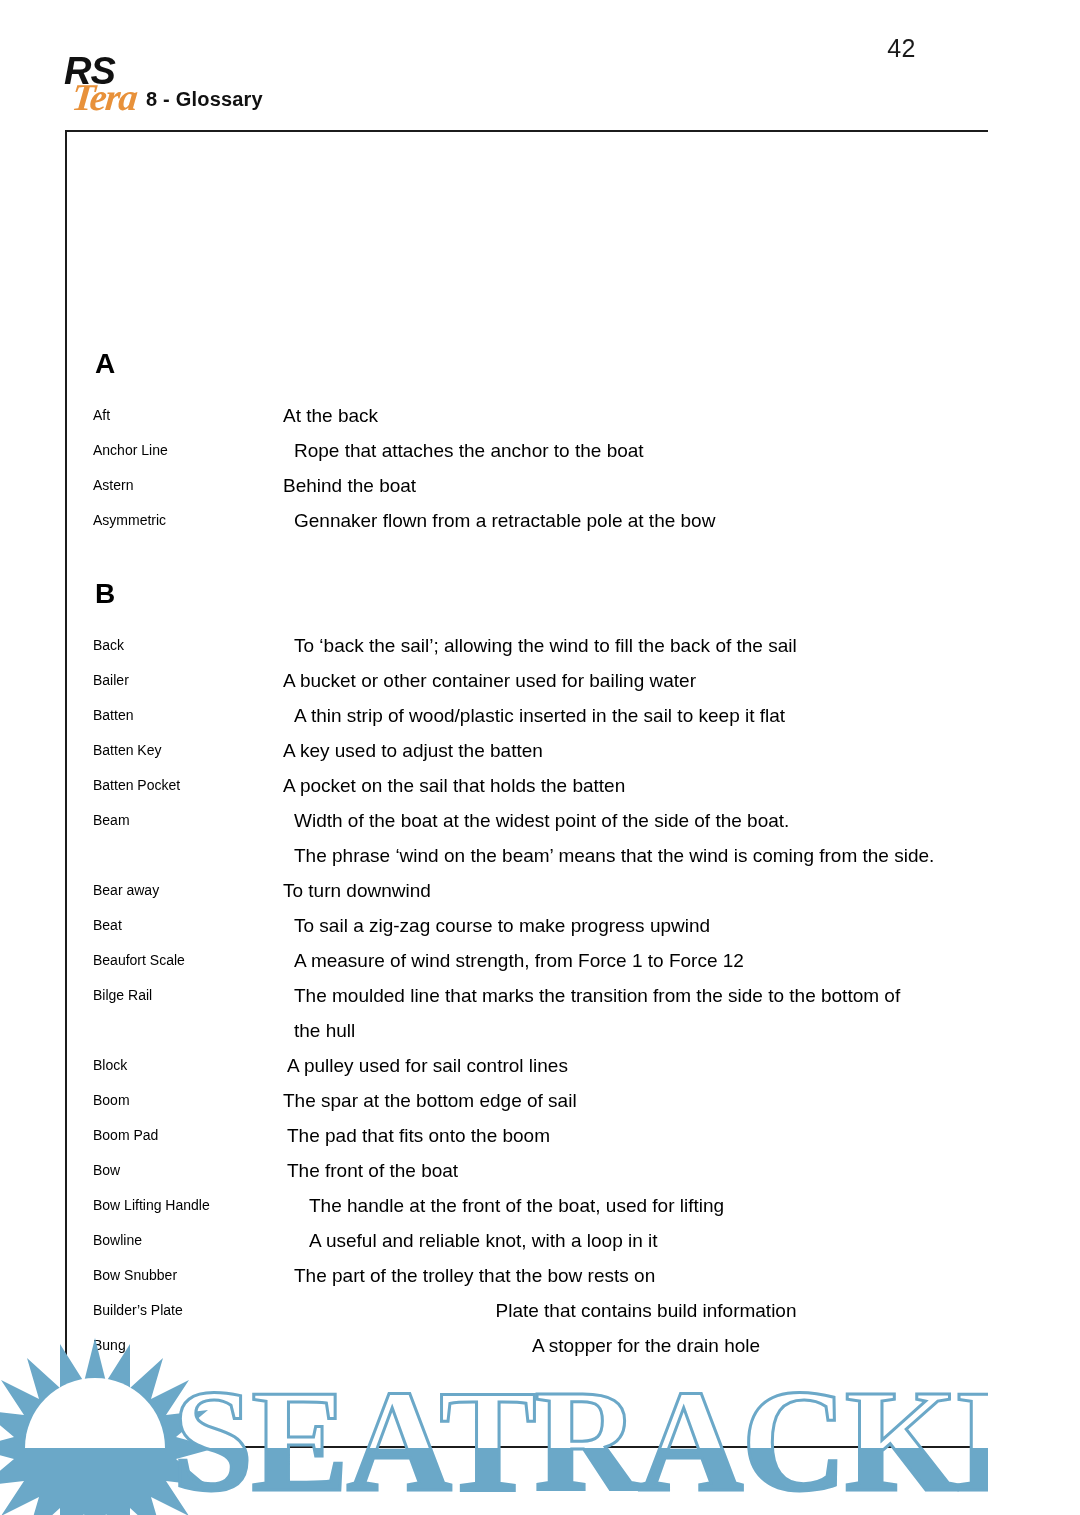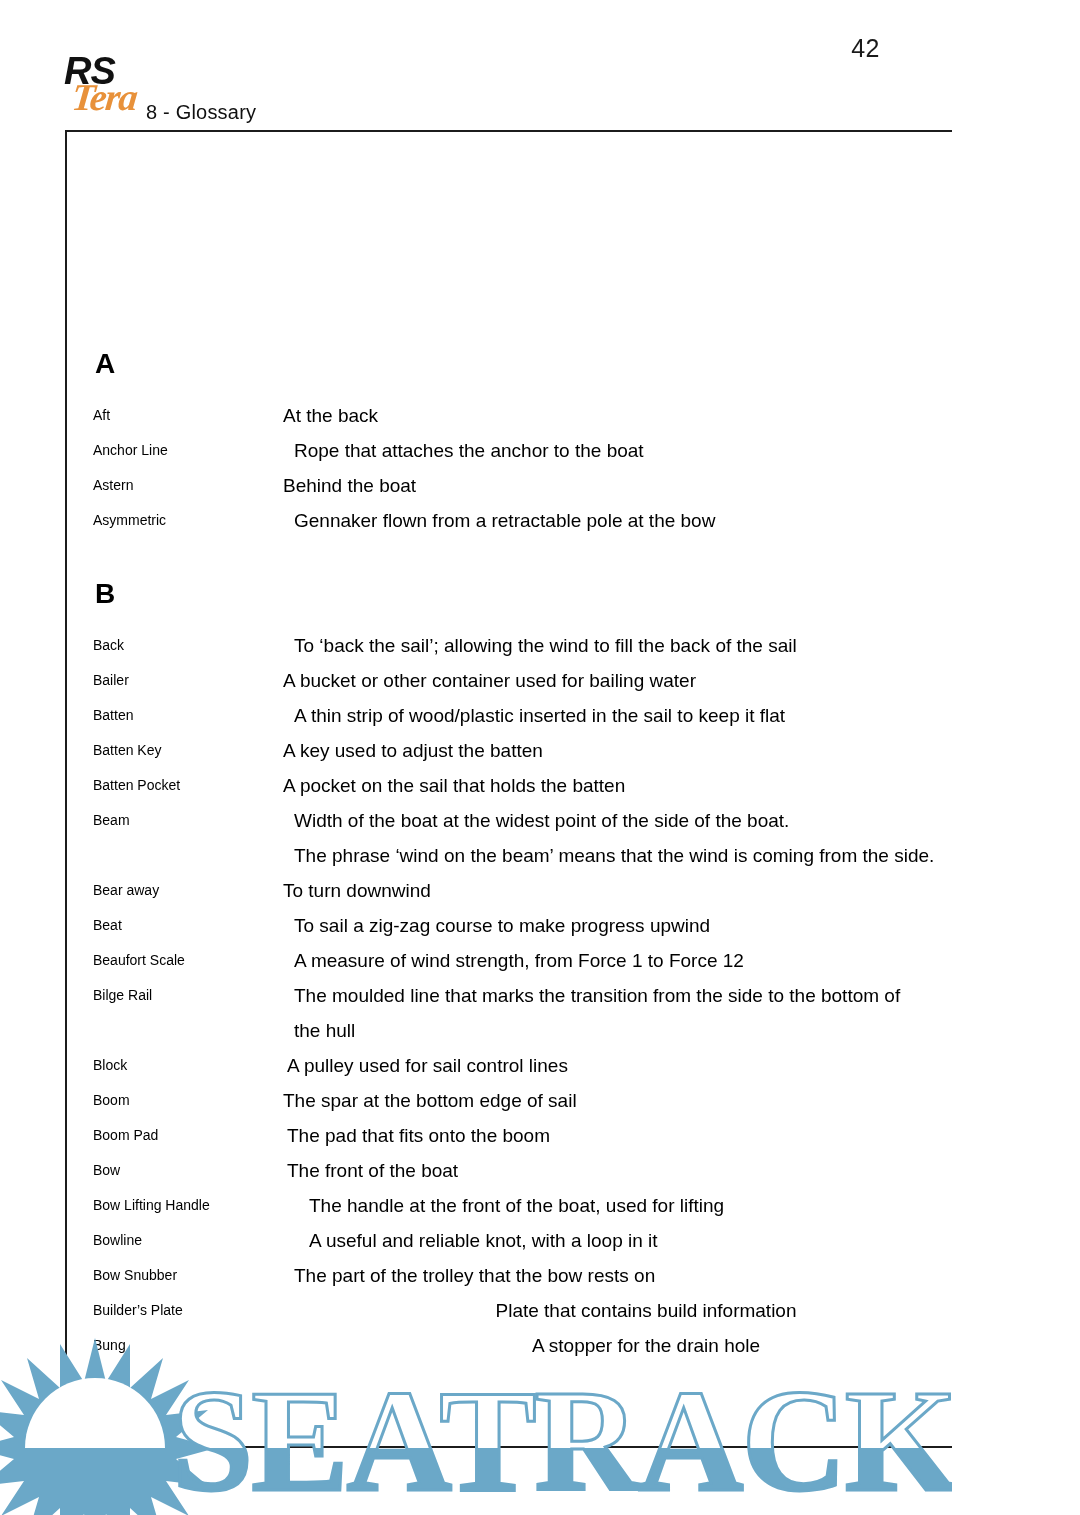--- a/index.html
+++ b/index.html
@@ -8,20 +8,21 @@
     background: #ffffff;
   }
   .page {
     position: relative;
     width: 952px;
     height: 1515px;
     background: #ffffff;
     overflow: hidden;
     font-family: "Liberation Sans", sans-serif;
     color: #000000;
+    padding-left: 36px;
   }
 
   
   .page-number {
     position: absolute;
     top: 36px;
     right: 72px;
     font-size: 25px;
     line-height: 1;
     color: #1a1a1a;
@@ -55,23 +56,23 @@
     font-style: italic;
     font-size: 38px;
     line-height: 1;
     color: #e8913a;
     letter-spacing: -1.5px;
     transform: skewX(-6deg);
   }
   .header-title {
     position: absolute;
     left: 146px;
-    top: 102px;
+    top: 89px;
     font-size: 20px;
-    font-weight: normal;
+    font-weight: bold;
     line-height: 1;
     color: #111111;
     letter-spacing: 0.2px;
   }
 
   
   .border-box {
     position: absolute;
     left: 65px;
     top: 130px;

